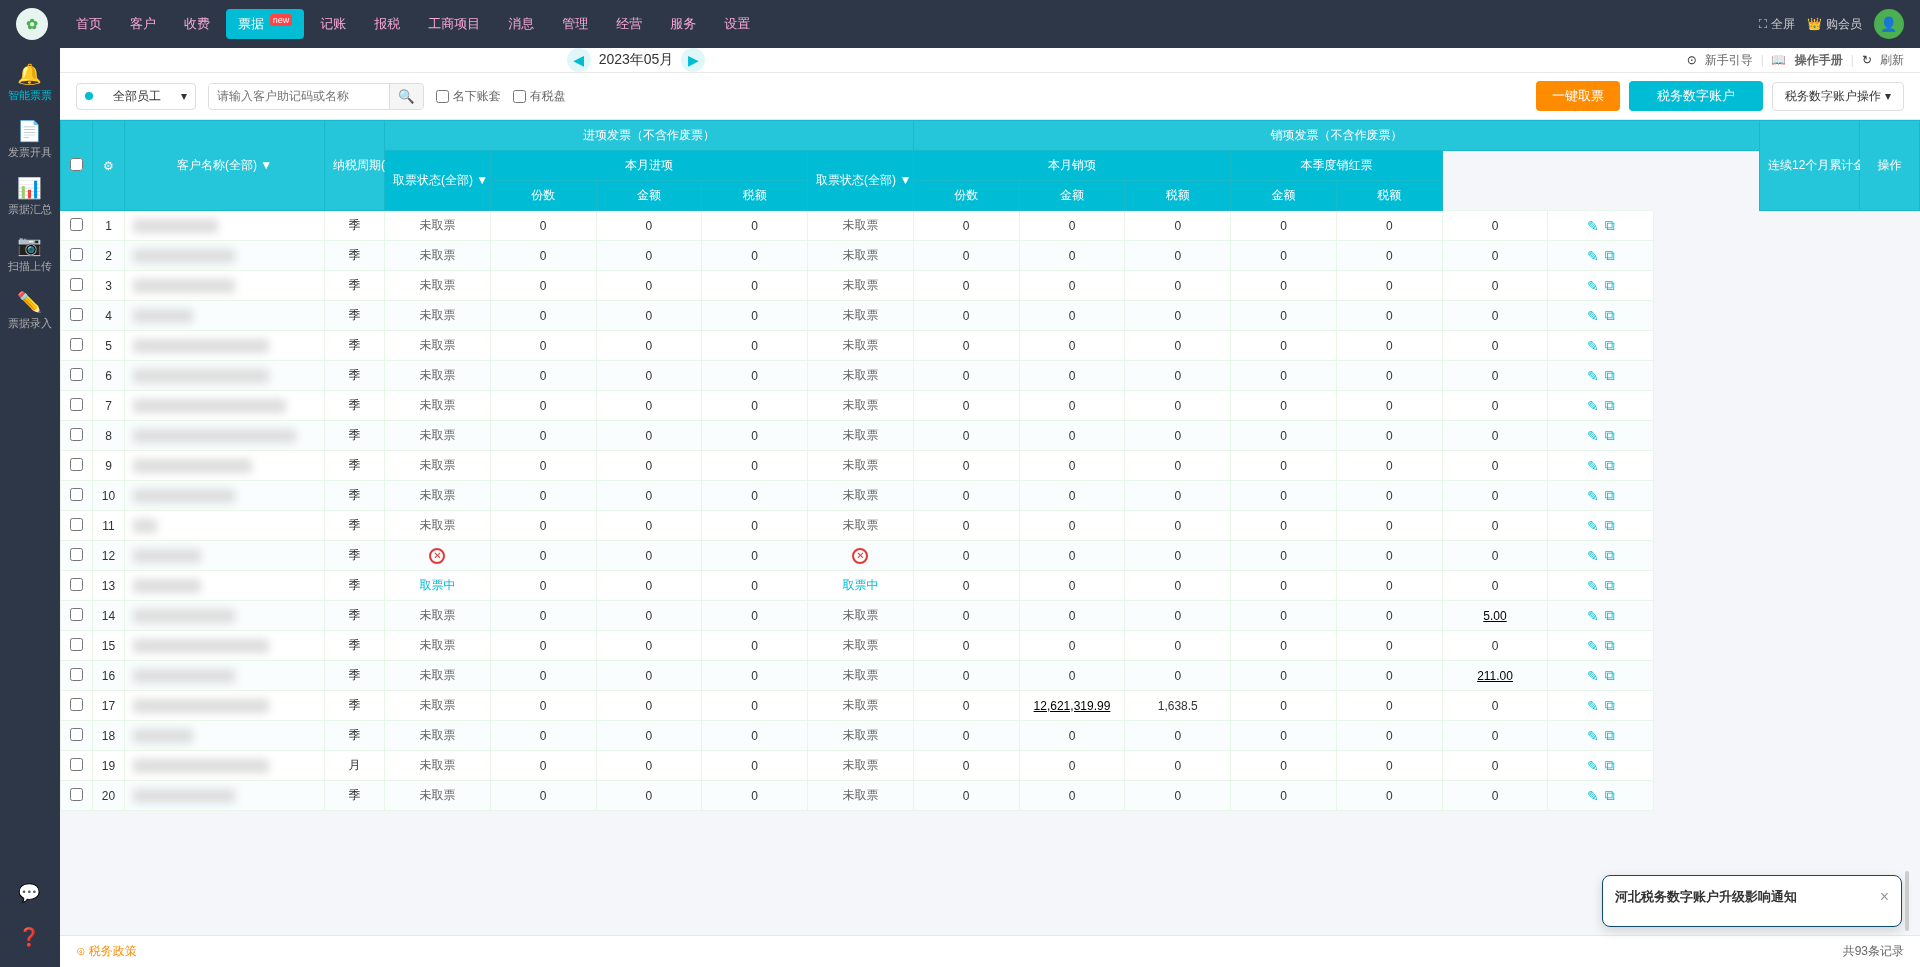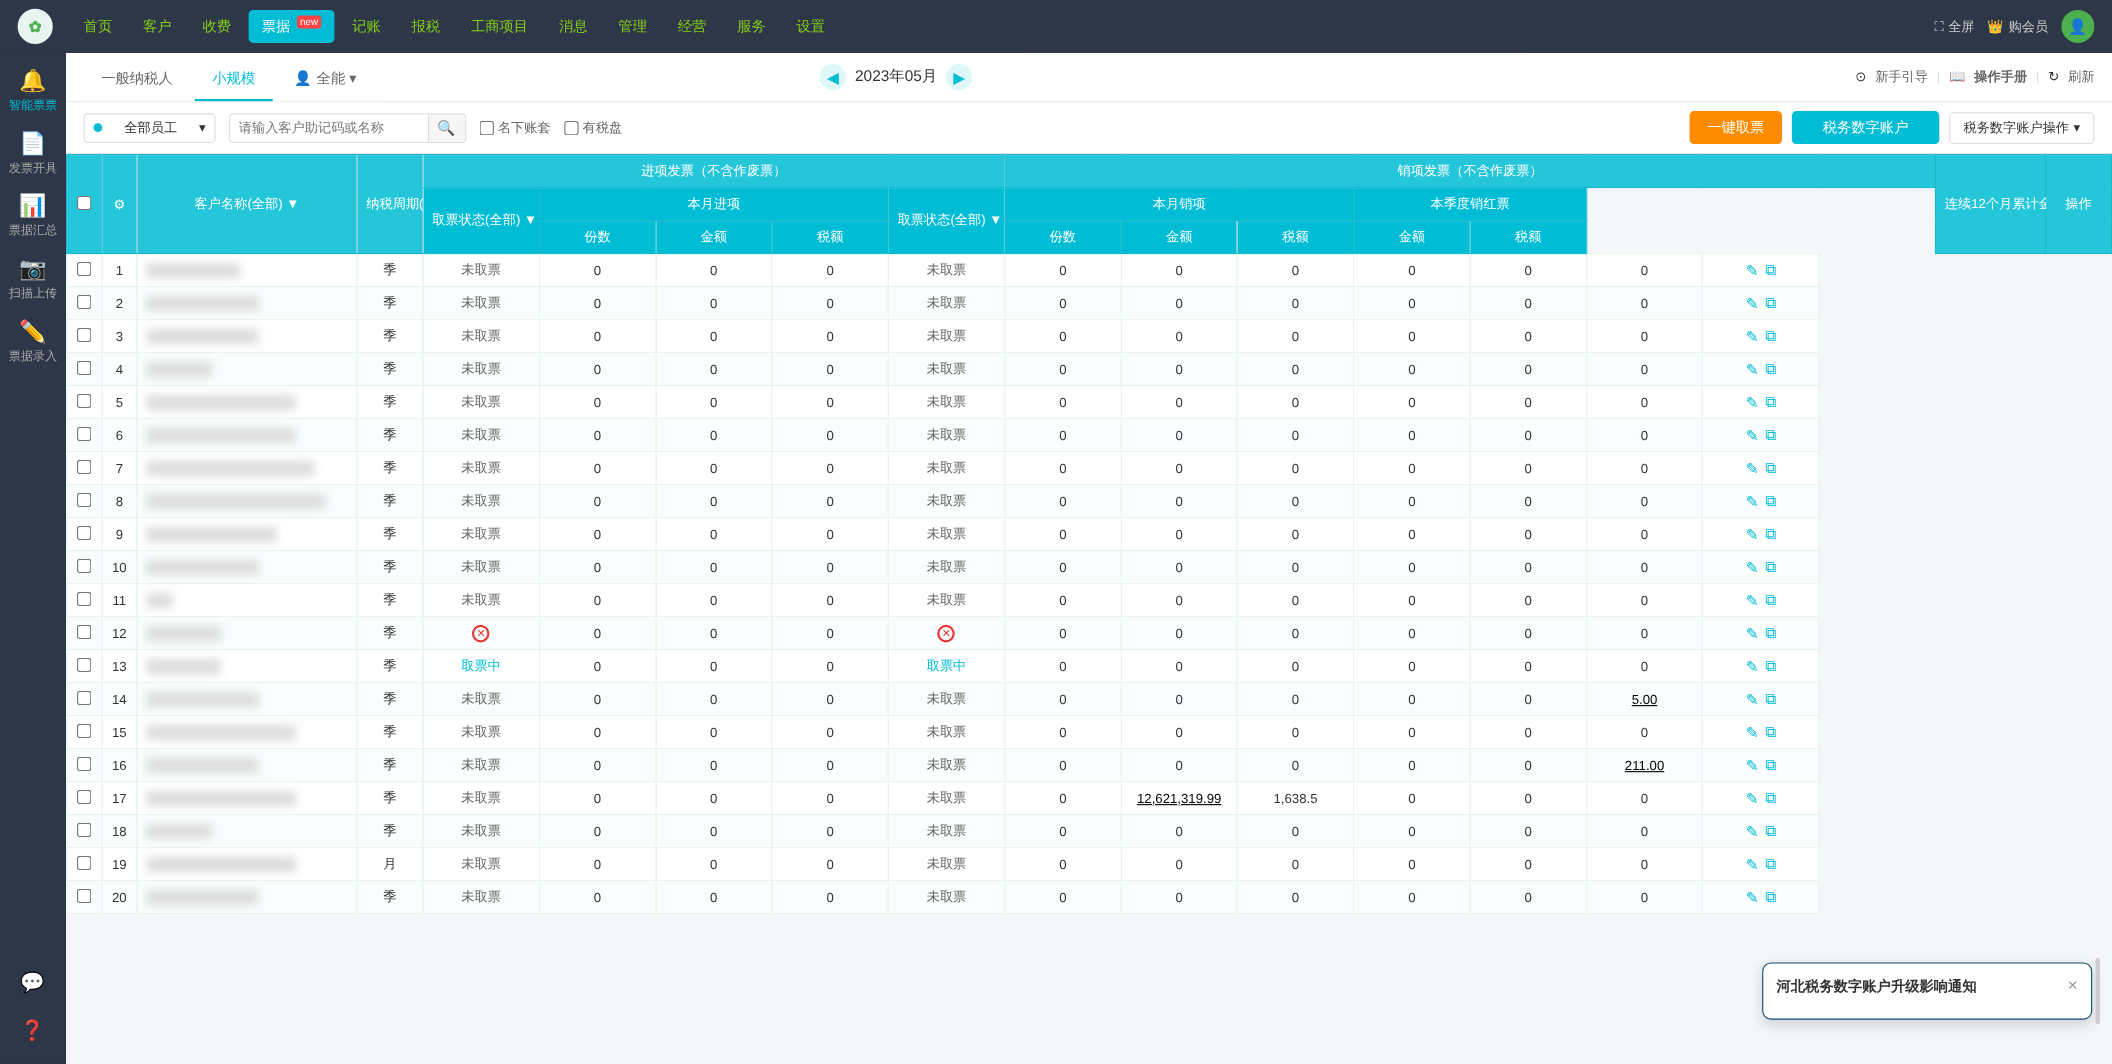--- a/index.html
+++ b/index.html
@@ -26,21 +26,21 @@
       font-weight: bold;
       font-size: 14px;
     }
     .top-nav-items {
       display: flex;
       align-items: center;
       flex: 1;
       gap: 4px;
     }
     .top-nav-item {
-      color: #84cc16;
+      color: #f9a8d4;
       padding: 6px 12px;
       cursor: pointer;
       border-radius: 4px;
       font-size: 13px;
       white-space: nowrap;
     }
     .top-nav-item.active {
       background: #00bcd4;
       color: #fff;
     }
@@ -521,29 +521,20 @@
   </div>
   <div class="sidebar-bottom">
     <div class="sidebar-bottom-icon">💬</div>
     <div class="sidebar-bottom-icon">❓</div>
   </div>
 </aside>
 
 <div class="main-content">
 
   <div style="display:flex; align-items:center; background:#fff; border-bottom:1px solid #e8e8e8; padding: 0 16px; flex-shrink:0;">
-    <div class="sub-tabs" style="border-bottom:none; padding: 0; height:44px;">
-      <div class="sub-tab">一般纳税人</div>
-      <div class="sub-tab active">小规模</div>
-      <div class="sub-tab">
-        <span>👤</span>
-        <span>全能</span>
-        <span>▾</span>
-      </div>
-    </div>
     <div class="date-nav" style="margin-left: auto; margin-right: auto;">
       <div class="date-nav-btn">◀</div>
       <span class="date-text">2023年05月</span>
       <div class="date-nav-btn">▶</div>
     </div>
     <div class="toolbar-right" style="margin-left:auto;">
       <span>⊙</span>
       <span style="cursor:pointer;color:#666;">新手引导</span>
       <span style="color:#ddd;">|</span>
       <span>📖</span>
@@ -1071,20 +1062,24 @@
               <div class="ops-icons">
       <span class="ops-icon">✎</span>
       <span class="ops-icon">⧉</span>
     </div>
             </td>
           </tr>
         </tbody>
     </table>
   </div>
 
+  <div class="footer-bar">
+    <div class="footer-tax-policy">⊙ 税务政策</div>
+    <div class="footer-record-count">共93条记录</div>
+  </div>
 </div>
 
 <div class="notification-popup">
   <div class="notification-header">
     <div class="notification-title">河北税务数字账户升级影响通知</div>
     <div class="notification-close">×</div>
   </div>
   <div class="popup-scroll-indicator"></div>
 </div>
 

